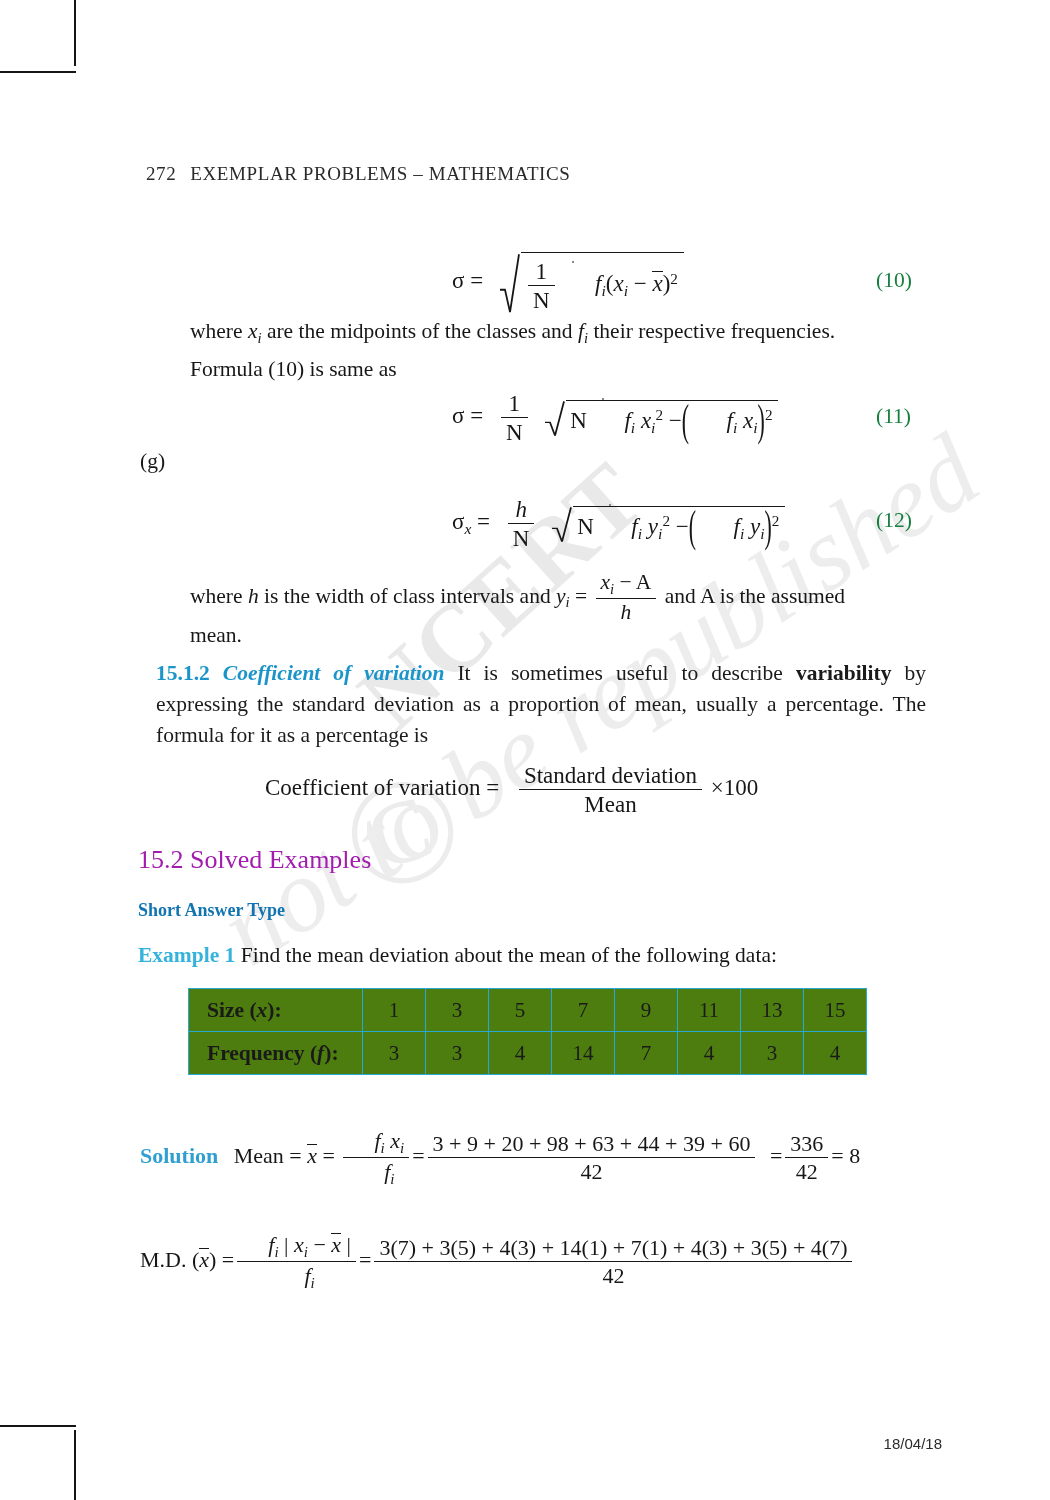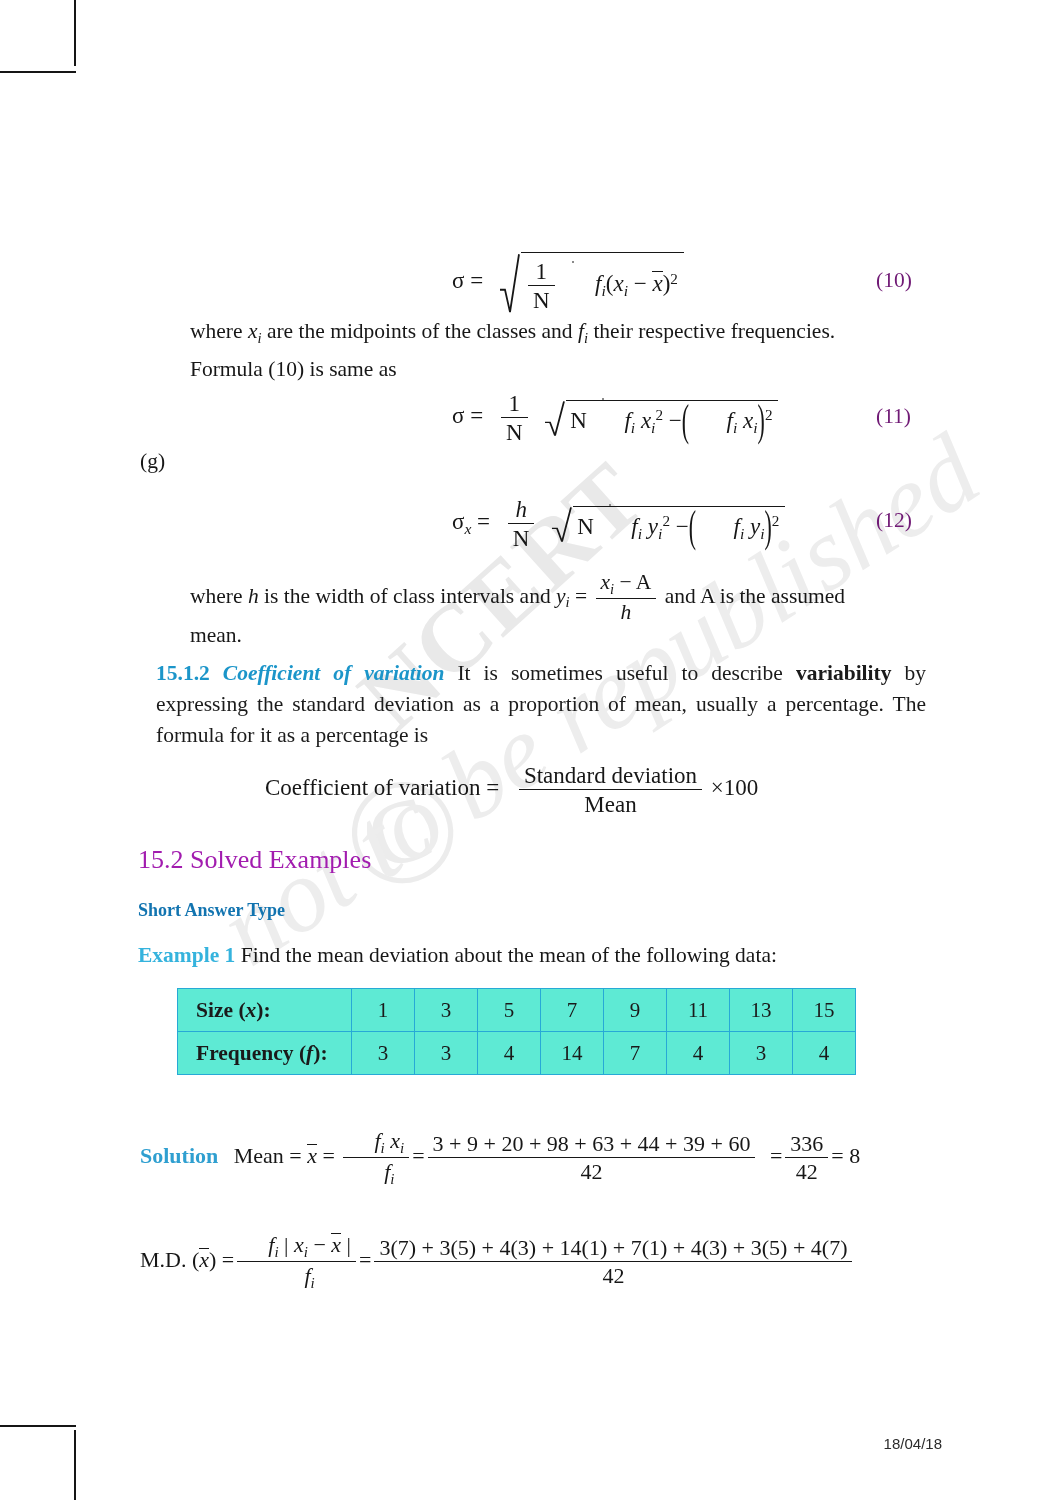--- a/index.html
+++ b/index.html
@@ -174,21 +174,21 @@
   .bigparen .pglyph {
     display: inline-block;
     transform: scaleY(2.05);
     transform-origin: center;
     font-size: 0.95em;
   }
 
   .eqno {
     position: absolute;
     font-size: 21.5px;
-    color: #701a75;
+    color: #15803d;
   }
 
   .disp {
     position: absolute;
     font-size: 23px;
     color: #171717;
     white-space: nowrap;
   }
 
   
@@ -214,23 +214,23 @@
     position: absolute;
     font-weight: bold;
     font-size: 18px;
     color: #1274b0;
     white-space: nowrap;
   }
 
   
   .data-table {
     position: absolute;
-    left: 177px; top: 988px;
+    left: 188px; top: 988px;
     border-collapse: collapse;
-    background: #5eead4;
+    background: #4d7c0f;
   }
   .data-table td {
     border: 1.6px solid #27a9d6;
     height: 42px;
     text-align: center;
     font-size: 21px;
     color: #1a1a1a;
     padding: 0;
   }
   .data-table td.rowhdr {
@@ -260,20 +260,23 @@
   <div class="wm-b">not to be republished</div>
 </div>
 
 <div class="crop-v-top"></div>
 <div class="crop-h-top"></div>
 <div class="crop-h-bot"></div>
 <div class="crop-v-bot"></div>
 
 <div class="page">
 
+  <div class="running-head">
+    <span class="pg">272</span><span>EXEMPLAR  PROBLEMS  –  MATHEMATICS</span>
+  </div>
 
   <div class="disp" style="left:452px; top:252px;">
     <span>σ</span>
     <span>=</span>
     <span class="radical" style="margin-left:10px;">
       <span class="rad-sign">
         <svg viewBox="0 0 22 56" preserveAspectRatio="none">
           <path d="M1 34 L6 34 L11 54 L20 2" stroke="#171717" stroke-width="1.8" fill="none"></path>
         </svg>
       </span>

